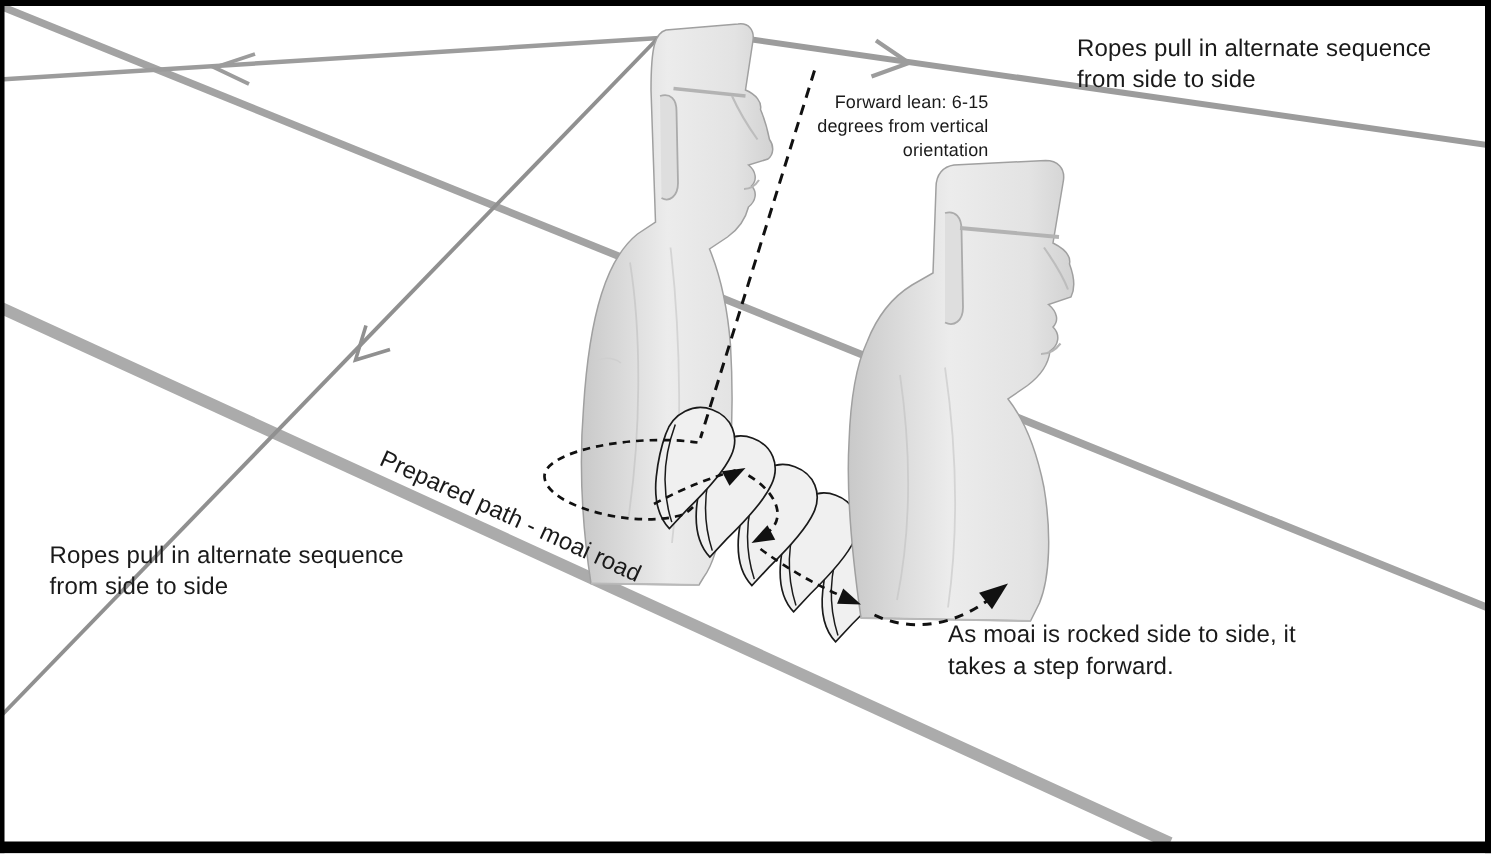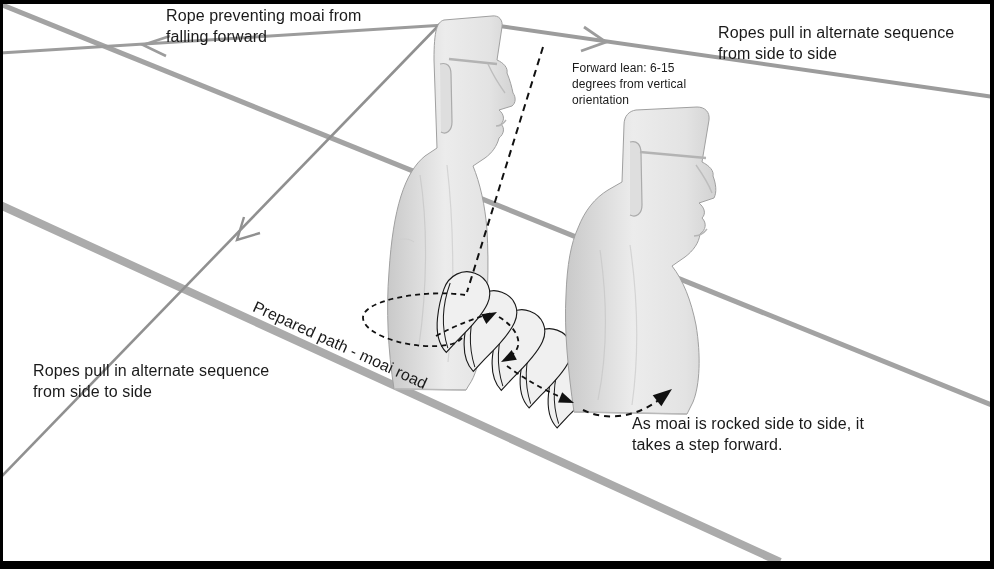--- a/index.html
+++ b/index.html
@@ -14,21 +14,21 @@
   .frame.left{left:0;top:0;width:3px;height:569px;}
   .frame.right{left:990px;top:0;width:4px;height:569px;}
   .label{
     position:absolute;color:#1a1a1a;font-size:16px;line-height:1.3;
     letter-spacing:0.1px;
   }
   .label.small{font-size:12px;line-height:1.32;}
   .label.rot{transform:rotate(24.5deg);transform-origin:left top;white-space:nowrap;}
   #lbl-rope-preventing{left:166px;top:6px;width:198px;}
   #lbl-ropes-right{left:718px;top:23px;width:248px;}
-  #lbl-forward-lean{left:572px;top:61px;width:122px;}
+  #lbl-forward-lean{left:537px;top:61px;width:122px;text-align:right;}
   #lbl-ropes-left{left:33px;top:361px;width:248px;}
   #lbl-step{left:604px;top:414px;width:232px;margin-left:28px;}
   #lbl-path{left:258px;top:297px;}
 </style>
 </head>
 <body>
 
 <div id="stage">
 
   <svg width="994" height="569" viewBox="0 0 994 569">
@@ -108,21 +108,20 @@
       <path d="M583,410 C612,424 646,414 668,392" stroke-width="2" stroke-dasharray="6 5"></path>
     </g>
     <g fill="#111111">
       <polygon points="0,0 -15,5.5 -15,-5.5" transform="translate(497,312) rotate(-28)"></polygon>
       <polygon points="0,0 -15,5.5 -15,-5.5" transform="translate(501,362) rotate(152)"></polygon>
       <polygon points="0,0 -15,5.5 -15,-5.5" transform="translate(574,403) rotate(22)"></polygon>
       <polygon points="0,0 -19,7 -19,-7" transform="translate(672,389) rotate(-38)"></polygon>
     </g>
   </svg>
 
-  <div class="label" id="lbl-rope-preventing">Rope preventing moai from falling forward</div>
   <div class="label" id="lbl-ropes-right">Ropes pull in alternate sequence from side to side</div>
   <div class="label small" id="lbl-forward-lean">Forward lean: 6-15 degrees from vertical orientation</div>
   <div class="label" id="lbl-ropes-left">Ropes pull in alternate sequence from side to side</div>
   <div class="label rot" id="lbl-path">Prepared path - moai road</div>
   <div class="label" id="lbl-step">As moai is rocked side to side, it takes a step forward.</div>
 
   <div class="frame top"></div>
   <div class="frame bottom"></div>
   <div class="frame left"></div>
   <div class="frame right"></div>

